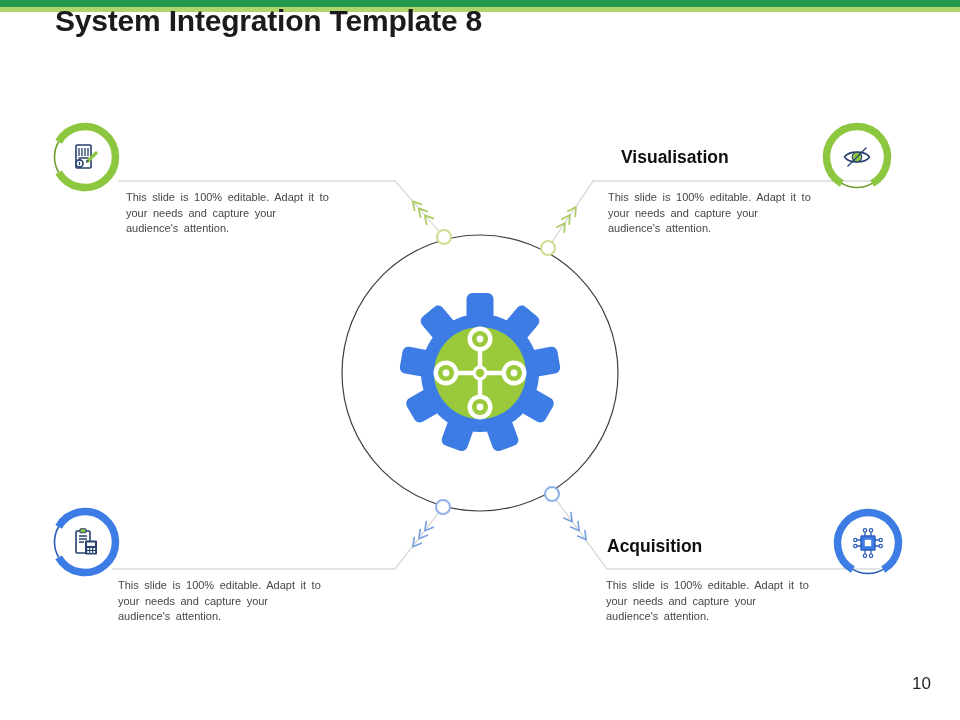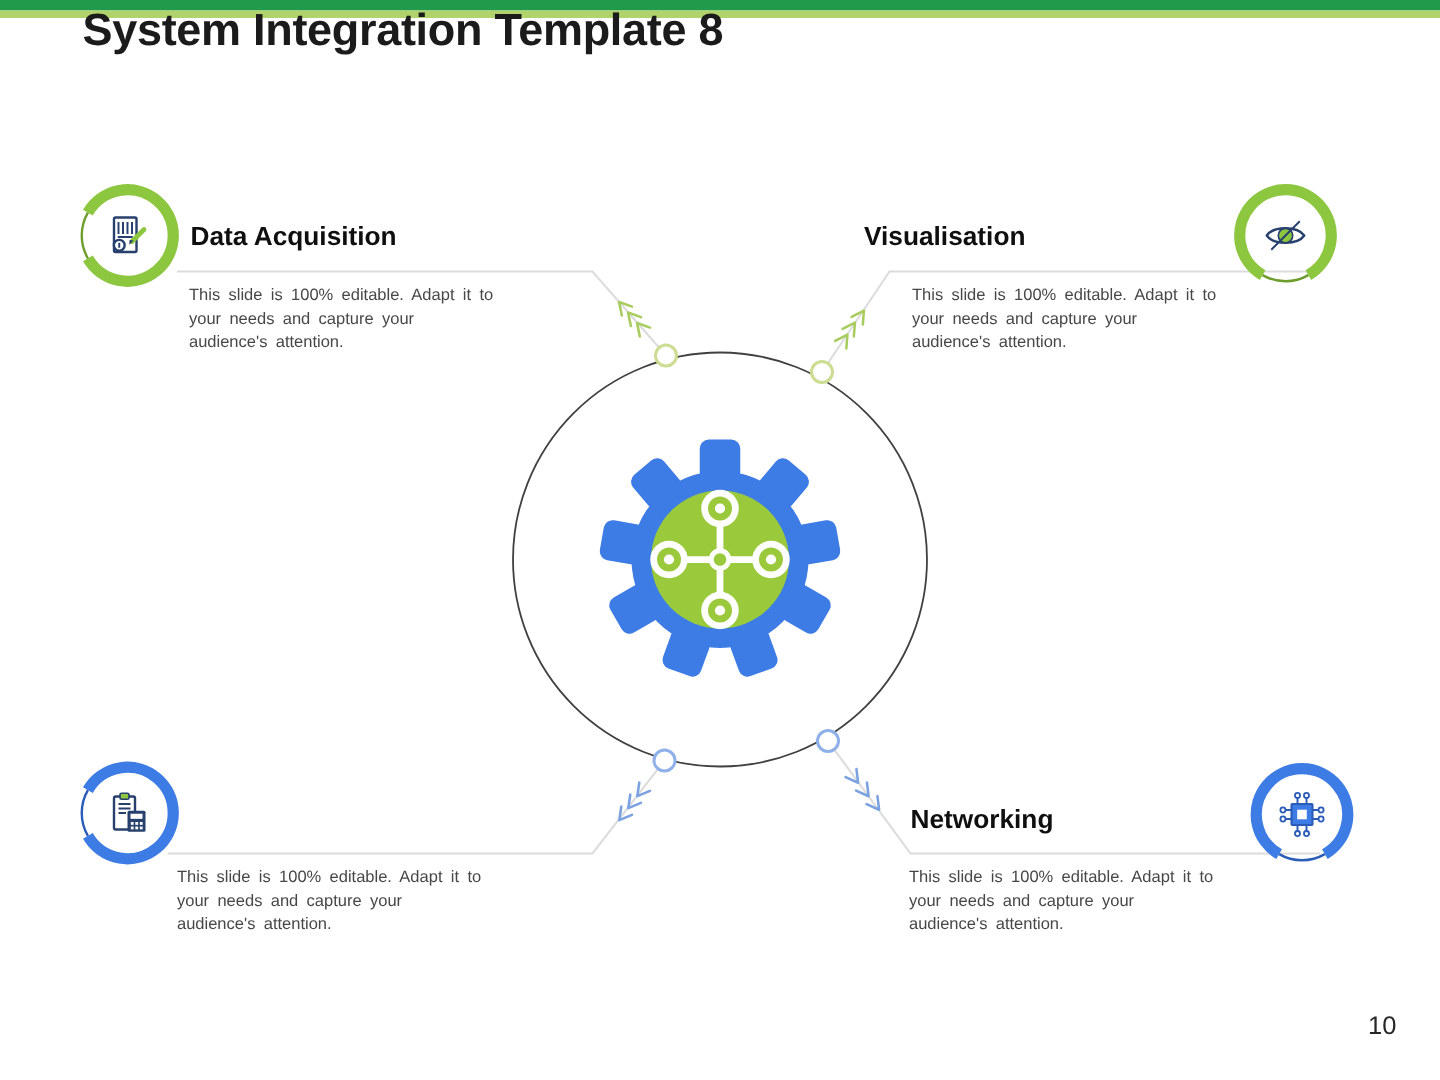--- a/index.html
+++ b/index.html
@@ -28,21 +28,21 @@
   .title{position:absolute;left:55px;top:4px;margin:0;font-size:30px;font-weight:700;
          color:var(--text-dark);letter-spacing:-0.2px;}
   .diagram{position:absolute;left:0;top:0;}
   .ring{position:absolute;width:76px;height:76px;}
   .ring-tl{left:47px;top:119px;}
   .ring-tr{left:819px;top:119px;}
   .ring-bl{left:47px;top:504px;}
   .ring-br{left:830px;top:505px;}
   .q-heading{position:absolute;font-size:17.5px;font-weight:700;color:#0f0f0f;white-space:nowrap;}
   .qh-tl{left:127px;top:147px;}
-  .qh-tr{left:576px;top:147px;text-align:right;}
+  .qh-tr{left:621px;top:147px;text-align:right;}
   .qh-bl{left:118px;top:536px;}
   .qh-br{left:607px;top:536px;}
   .q-body{position:absolute;font-size:11px;line-height:15.6px;color:var(--text-body);
           word-spacing:2.5px;white-space:nowrap;}
   .qb-tl{left:126px;top:190px;}
   .qb-tr{left:608px;top:190px;}
   .qb-bl{left:118px;top:578px;}
   .qb-br{left:606px;top:578px;}
   .footer{position:absolute;left:0;top:696px;width:960px;text-align:center;font-size:12.5px;
           color:var(--text-body);word-spacing:1px;}
@@ -219,23 +219,22 @@
         <circle class="pin-dot" cx="20" cy="29.7" r="1.7"></circle>
       <circle class="pin-dot" cx="4.3" cy="14" r="1.7"></circle>
         <circle class="pin-dot" cx="4.3" cy="20" r="1.7"></circle>
       <circle class="pin-dot" cx="29.7" cy="14" r="1.7"></circle>
         <circle class="pin-dot" cx="29.7" cy="20" r="1.7"></circle>
       <rect class="chip" x="10" y="10" width="14" height="14" rx="0.5"></rect>
       <rect x="13.8" y="13.8" width="6.4" height="6.4" fill="#ffffff"></rect>
     </g>
   </svg>
 
-  <div class="q-heading qh-tl">Data Acquisition</div>
   <div class="q-heading qh-tr">Visualisation</div>
-  <div class="q-heading qh-br">Networking</div>
+  <div class="q-heading qh-br">Acquisition</div>
 
   <div class="q-body qb-tl">
     <div>This slide is 100% editable. Adapt it to</div>
     <div>your needs and capture your</div>
     <div>audience's attention.</div>
   </div>
   <div class="q-body qb-tr">
     <div>This slide is 100% editable. Adapt it to</div>
     <div>your needs and capture your</div>
     <div>audience's attention.</div>

